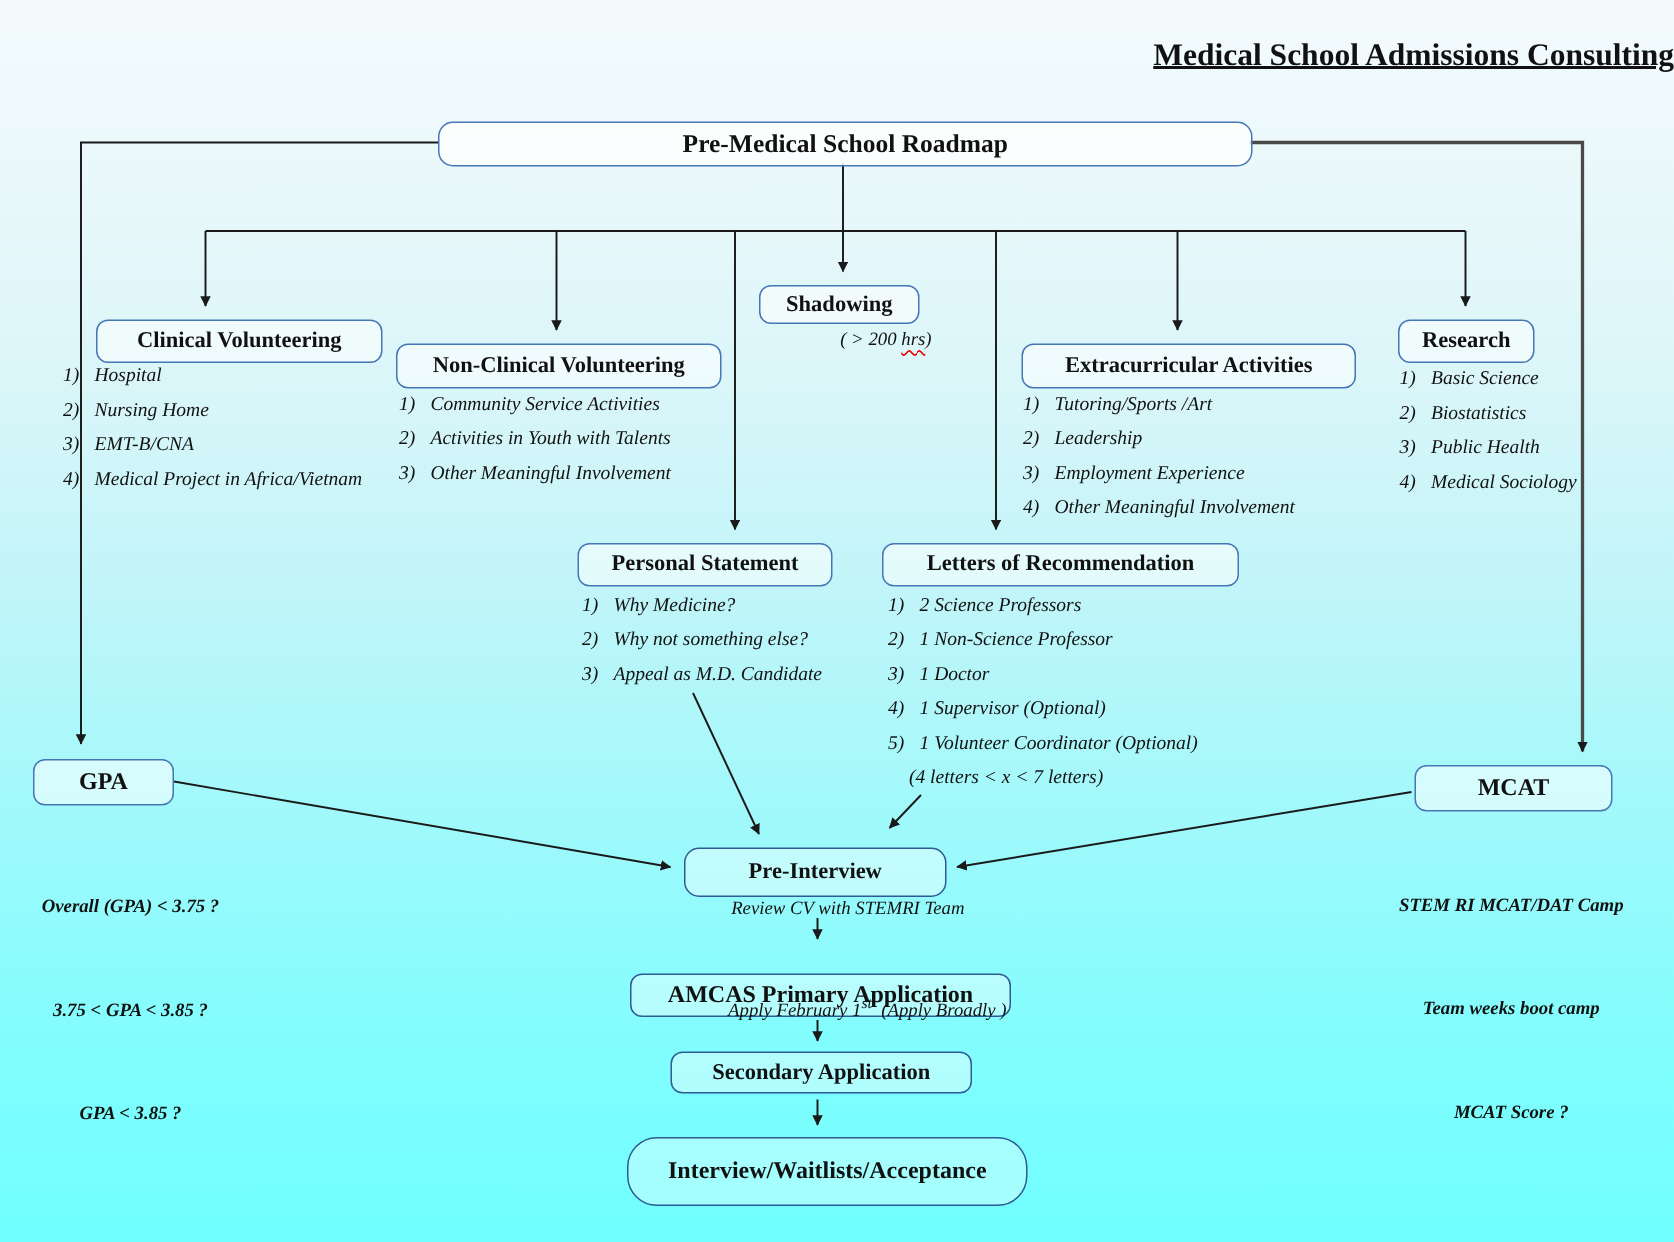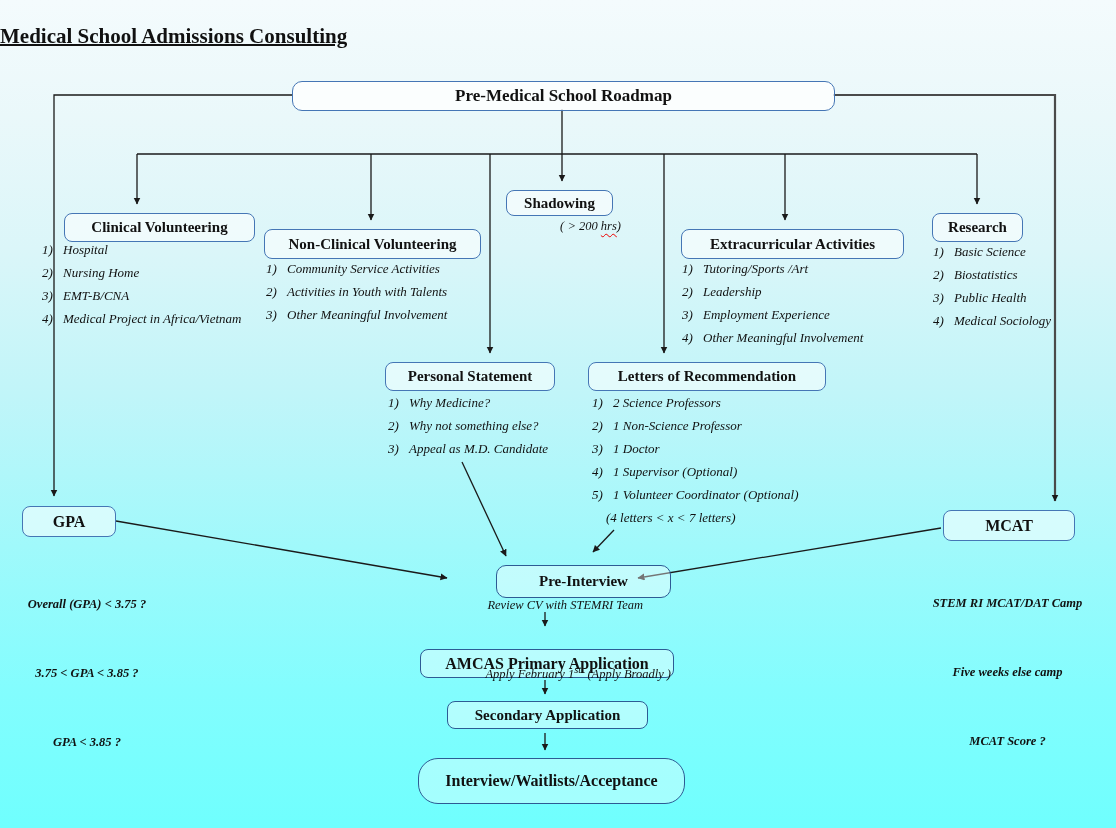--- a/index.html
+++ b/index.html
@@ -1,21 +1,21 @@
 <!DOCTYPE html>
 <html><head>
 <meta charset="utf-8">
 <style>
   html,body{margin:0;padding:0;}
   .canvas{
     position:relative;width:1116px;height:828px;overflow:hidden;
     background:linear-gradient(180deg,#f4fbfd 0%,#eaf8fa 14%,#dbf6f9 30%,#c0f5f9 48%,#a0f9fb 66%,#83fdfe 83%,#6ffffe 100%);
     font-family:"Liberation Serif","DejaVu Serif",serif;color:#111;
   }
-  .main-title{position:absolute;top:24px;left:0;width:100%;text-align:left;
+  .main-title{position:absolute;top:24px;left:0;width:100%;text-align:right;
     font-size:21px;font-weight:bold;text-decoration:underline;text-decoration-thickness:2px;}
   .box{position:absolute;border:1.4px solid #4576b5;border-radius:8px;
     background:rgba(255,255,255,0.55);display:flex;align-items:center;justify-content:center;
     font-weight:bold;font-size:15px;white-space:pre;}
   .box.dark{border-color:#2d5b94;}
   .items{position:absolute;font-style:italic;font-size:13px;line-height:23px;}
   .li{display:flex;}
   .li .n{width:21px;flex:0 0 auto;}
   .li .t{white-space:pre;}
   .note-line{margin-left:20px;white-space:pre;}
@@ -204,25 +204,25 @@
     <div>Overall (GPA) &lt; 3.75 ?</div>
     <div>3.75 &lt; GPA &lt; 3.85 ?</div>
     <div>GPA &lt; 3.85 ?</div>
   </div>
 
   <div class="box" style="left:943px;top:510px;width:130px;height:29px;font-size:16px;">
     <span>MCAT</span>
   </div>
   <div class="qlines" style="left:915px;top:546px;width:185px;">
     <div>STEM RI MCAT/DAT Camp</div>
-    <div>Five weeks else camp</div>
+    <div>Team weeks boot camp</div>
     <div>MCAT Score ?</div>
   </div>
 
-  <div class="box dark" style="left:456px;top:565px;width:173px;height:31px;border-radius:10px;background:rgba(255,255,255,0.4);margin-left:40px;">
+  <div class="box dark" style="left:456px;top:565px;width:173px;height:31px;border-radius:10px;background:rgba(255,255,255,0.4);">
     <span>Pre-Interview</span>
   </div>
   <div class="caption" style="left:443px;top:598px;width:200px;">Review CV with STEMRI Team</div>
 
   <div class="box dark" style="left:420px;top:633px;width:252px;height:27px;font-size:16px;background:rgba(255,255,255,0.4);margin-top:16px;">
     <span>AMCAS Primary Application</span>
   </div>
   <div class="caption" style="left:421px;top:664px;width:250px;"><span>Apply February 1</span><sup>st</sup><span>  (Apply Broadly )</span></div>
 
   <div class="box dark" style="left:447px;top:701px;width:199px;height:26px;background:rgba(255,255,255,0.4);">

